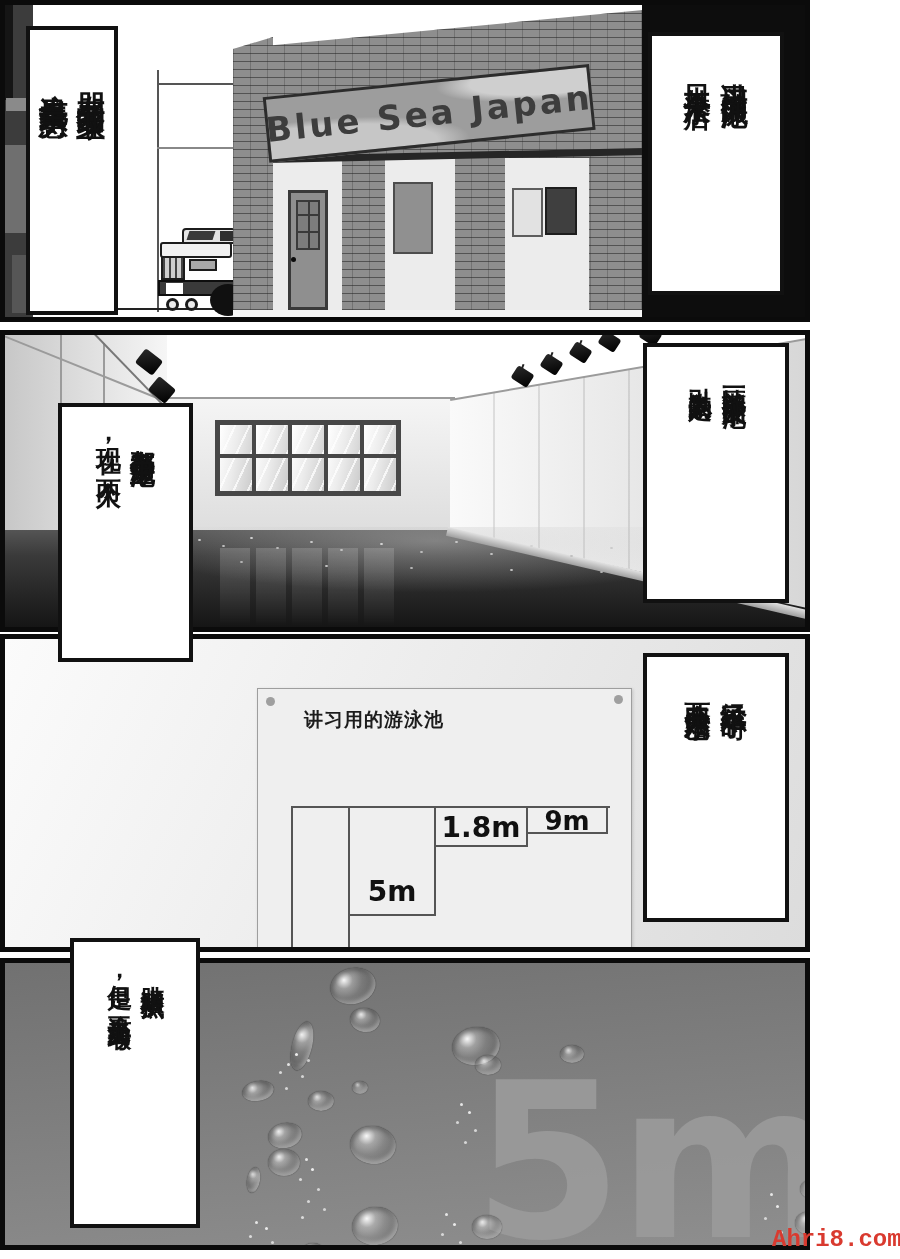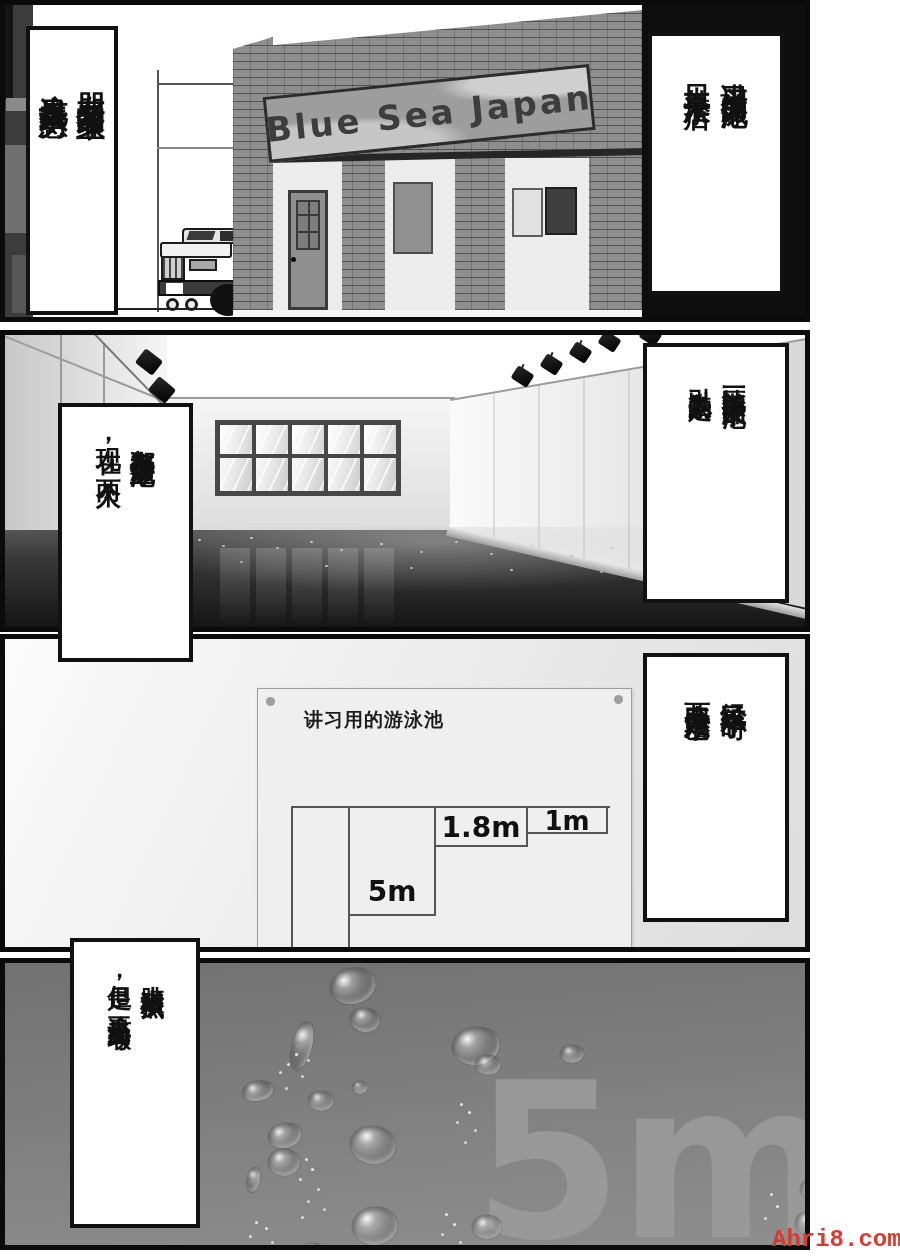--- a/index.html
+++ b/index.html
@@ -196,21 +196,21 @@
       <div id="poster-title">讲习用的游泳池</div>
 
       <div class="dline" style="left:33px;top:117px;width:319px;height:2px;"></div>
       <div class="dline" style="left:33px;top:117px;width:2px;height:149px;"></div>
       <div class="dline" style="left:90px;top:117px;width:2px;height:149px;"></div>
       <div class="dbox" style="left:90px;top:117px;width:88px;height:110px;"></div>
       <div class="dbox" style="left:176px;top:117px;width:94px;height:41px;"></div>
       <div class="dbox" style="left:268px;top:117px;width:82px;height:28px;"></div>
       <div class="dlabel" style="left:90px;top:186px;width:88px;font-size:28px;">5m</div>
       <div class="dlabel" style="left:176px;top:122px;width:94px;font-size:28px;">1.8m</div>
-      <div class="dlabel" style="left:268px;top:117px;width:82px;font-size:26px;">1m</div>
+      <div class="dlabel" style="left:268px;top:117px;width:82px;font-size:26px;">9m</div>
     </div>
   </div>
 
   <div id="panel4" class="panel">
     <div id="bigdepth">5m</div>
 
     <div class="bub" style="left:325px;top:5px;width:46px;height:36px;transform:rotate(-14deg);"></div>
     <div class="bub" style="left:345px;top:45px;width:30px;height:24px;transform:rotate(8deg);"></div>
     <div class="bub" style="left:287px;top:58px;width:20px;height:50px;transform:rotate(14deg);"></div>
     <div class="bub" style="left:447px;top:64px;width:48px;height:38px;transform:rotate(-8deg);"></div>

